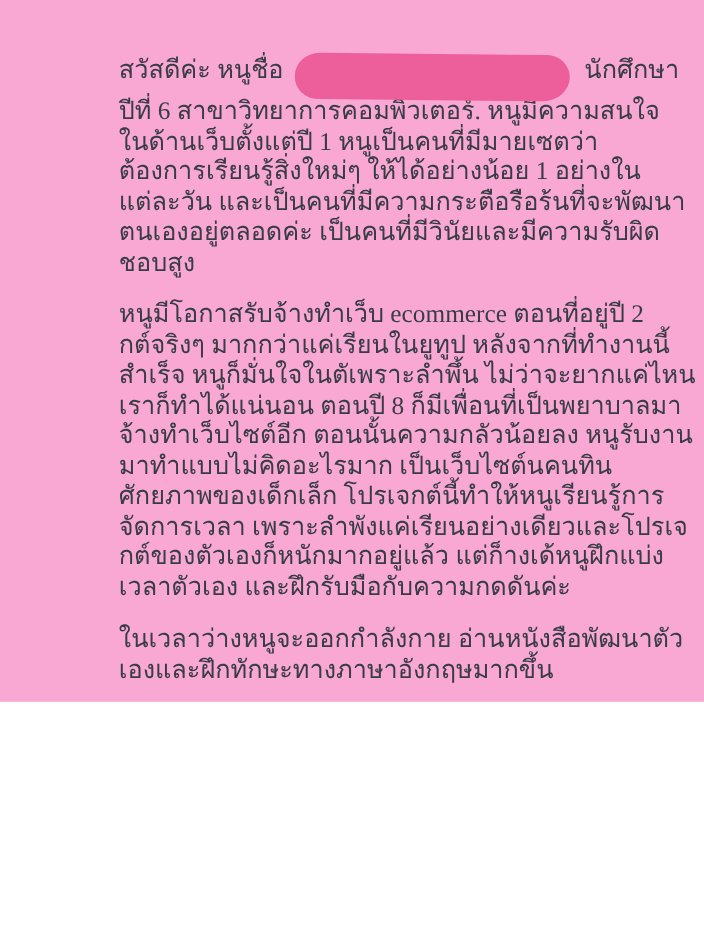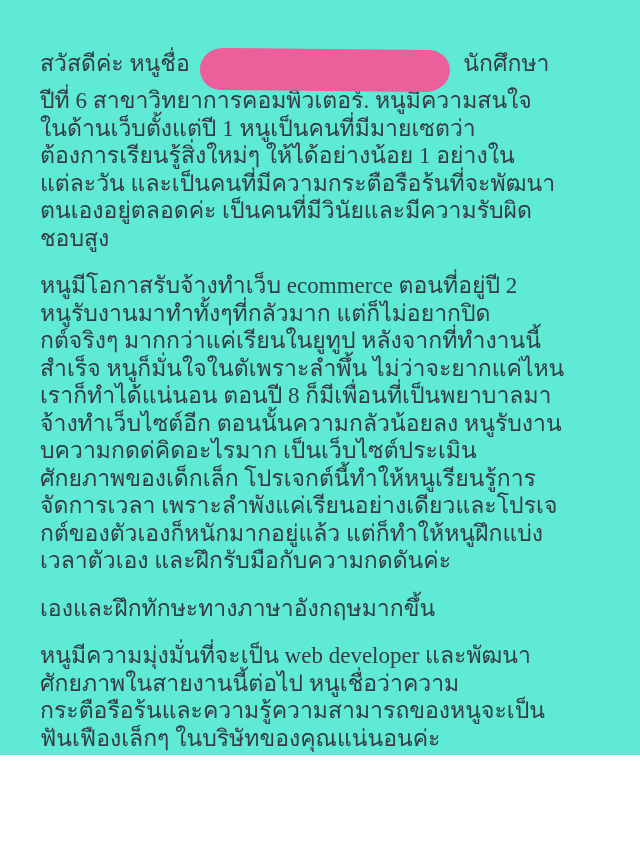--- a/index.html
+++ b/index.html
@@ -10,23 +10,23 @@
     background: #ffffff;
     overflow: hidden;
   }
   body {
     font-family: "Liberation Serif", "DejaVu Serif", serif;
     color: #373c45;
   }
   .page {
     box-sizing: border-box;
     width: 640px;
-    height: 755px;
-    padding: 45px 28px 0 40px;
-    background: #5eead4;
+    height: 638px;
+    padding: 45px 28px 0 108px;
+    background: #f9a8d4;
   }
   .para {
     margin: 0 0 20px 0;
     font-size: 23px;
     line-height: 27.5px;
     font-weight: 500;
   }
   .line {
     display: block;
     white-space: nowrap;
@@ -58,36 +58,30 @@
     <span class="line">ปีที่ 6 สาขาวิทยาการคอมพิวเตอร์. หนูมีความสนใจ</span>
     <span class="line">ในด้านเว็บตั้งแต่ปี 1 หนูเป็นคนที่มีมายเซตว่า</span>
     <span class="line">ต้องการเรียนรู้สิ่งใหม่ๆ ให้ได้อย่างน้อย 1 อย่างใน</span>
     <span class="line">แต่ละวัน และเป็นคนที่มีความกระตือรือร้นที่จะพัฒนา</span>
     <span class="line">ตนเองอยู่ตลอดค่ะ เป็นคนที่มีวินัยและมีความรับผิด</span>
     <span class="line">ชอบสูง</span>
   </div>
 
   <div class="para">
     <span class="line">หนูมีโอกาสรับจ้างทำเว็บ ecommerce ตอนที่อยู่ปี 2</span>
-    <span class="line">หนูรับงานมาทำทั้งๆที่กลัวมาก แต่ก็ไม่อยากปิด</span>
     <span class="line">กต์จริงๆ มากกว่าแค่เรียนในยูทูป หลังจากที่ทำงานนี้</span>
     <span class="line">สำเร็จ หนูก็มั่นใจในตัเพราะลำพึ้น ไม่ว่าจะยากแค่ไหน</span>
     <span class="line">เราก็ทำได้แน่นอน ตอนปี 8 ก็มีเพื่อนที่เป็นพยาบาลมา</span>
     <span class="line">จ้างทำเว็บไซต์อีก ตอนนั้นความกลัวน้อยลง หนูรับงาน</span>
-    <span class="line">บความกดด่คิดอะไรมาก เป็นเว็บไซต์ประเมิน</span>
+    <span class="line">มาทำแบบไม่คิดอะไรมาก เป็นเว็บไซต์นคนทิน</span>
     <span class="line">ศักยภาพของเด็กเล็ก โปรเจกต์นี้ทำให้หนูเรียนรู้การ</span>
     <span class="line">จัดการเวลา เพราะลำพังแค่เรียนอย่างเดียวและโปรเจ</span>
-    <span class="line">กต์ของตัวเองก็หนักมากอยู่แล้ว แต่ก็ทำให้หนูฝึกแบ่ง</span>
+    <span class="line">กต์ของตัวเองก็หนักมากอยู่แล้ว แต่ก็างเด้หนูฝึกแบ่ง</span>
     <span class="line">เวลาตัวเอง และฝึกรับมือกับความกดดันค่ะ</span>
   </div>
 
   <div class="para">
+    <span class="line">ในเวลาว่างหนูจะออกกำลังกาย อ่านหนังสือพัฒนาตัว</span>
     <span class="line">เองและฝึกทักษะทางภาษาอังกฤษมากขึ้น</span>
   </div>
 
-  <div class="para">
-    <span class="line">หนูมีความมุ่งมั่นที่จะเป็น web developer และพัฒนา</span>
-    <span class="line">ศักยภาพในสายงานนี้ต่อไป หนูเชื่อว่าความ</span>
-    <span class="line">กระตือรือร้นและความรู้ความสามารถของหนูจะเป็น</span>
-    <span class="line">ฟันเฟืองเล็กๆ ในบริษัทของคุณแน่นอนค่ะ</span>
-  </div>
 
 </div>
 
 </body></html>

